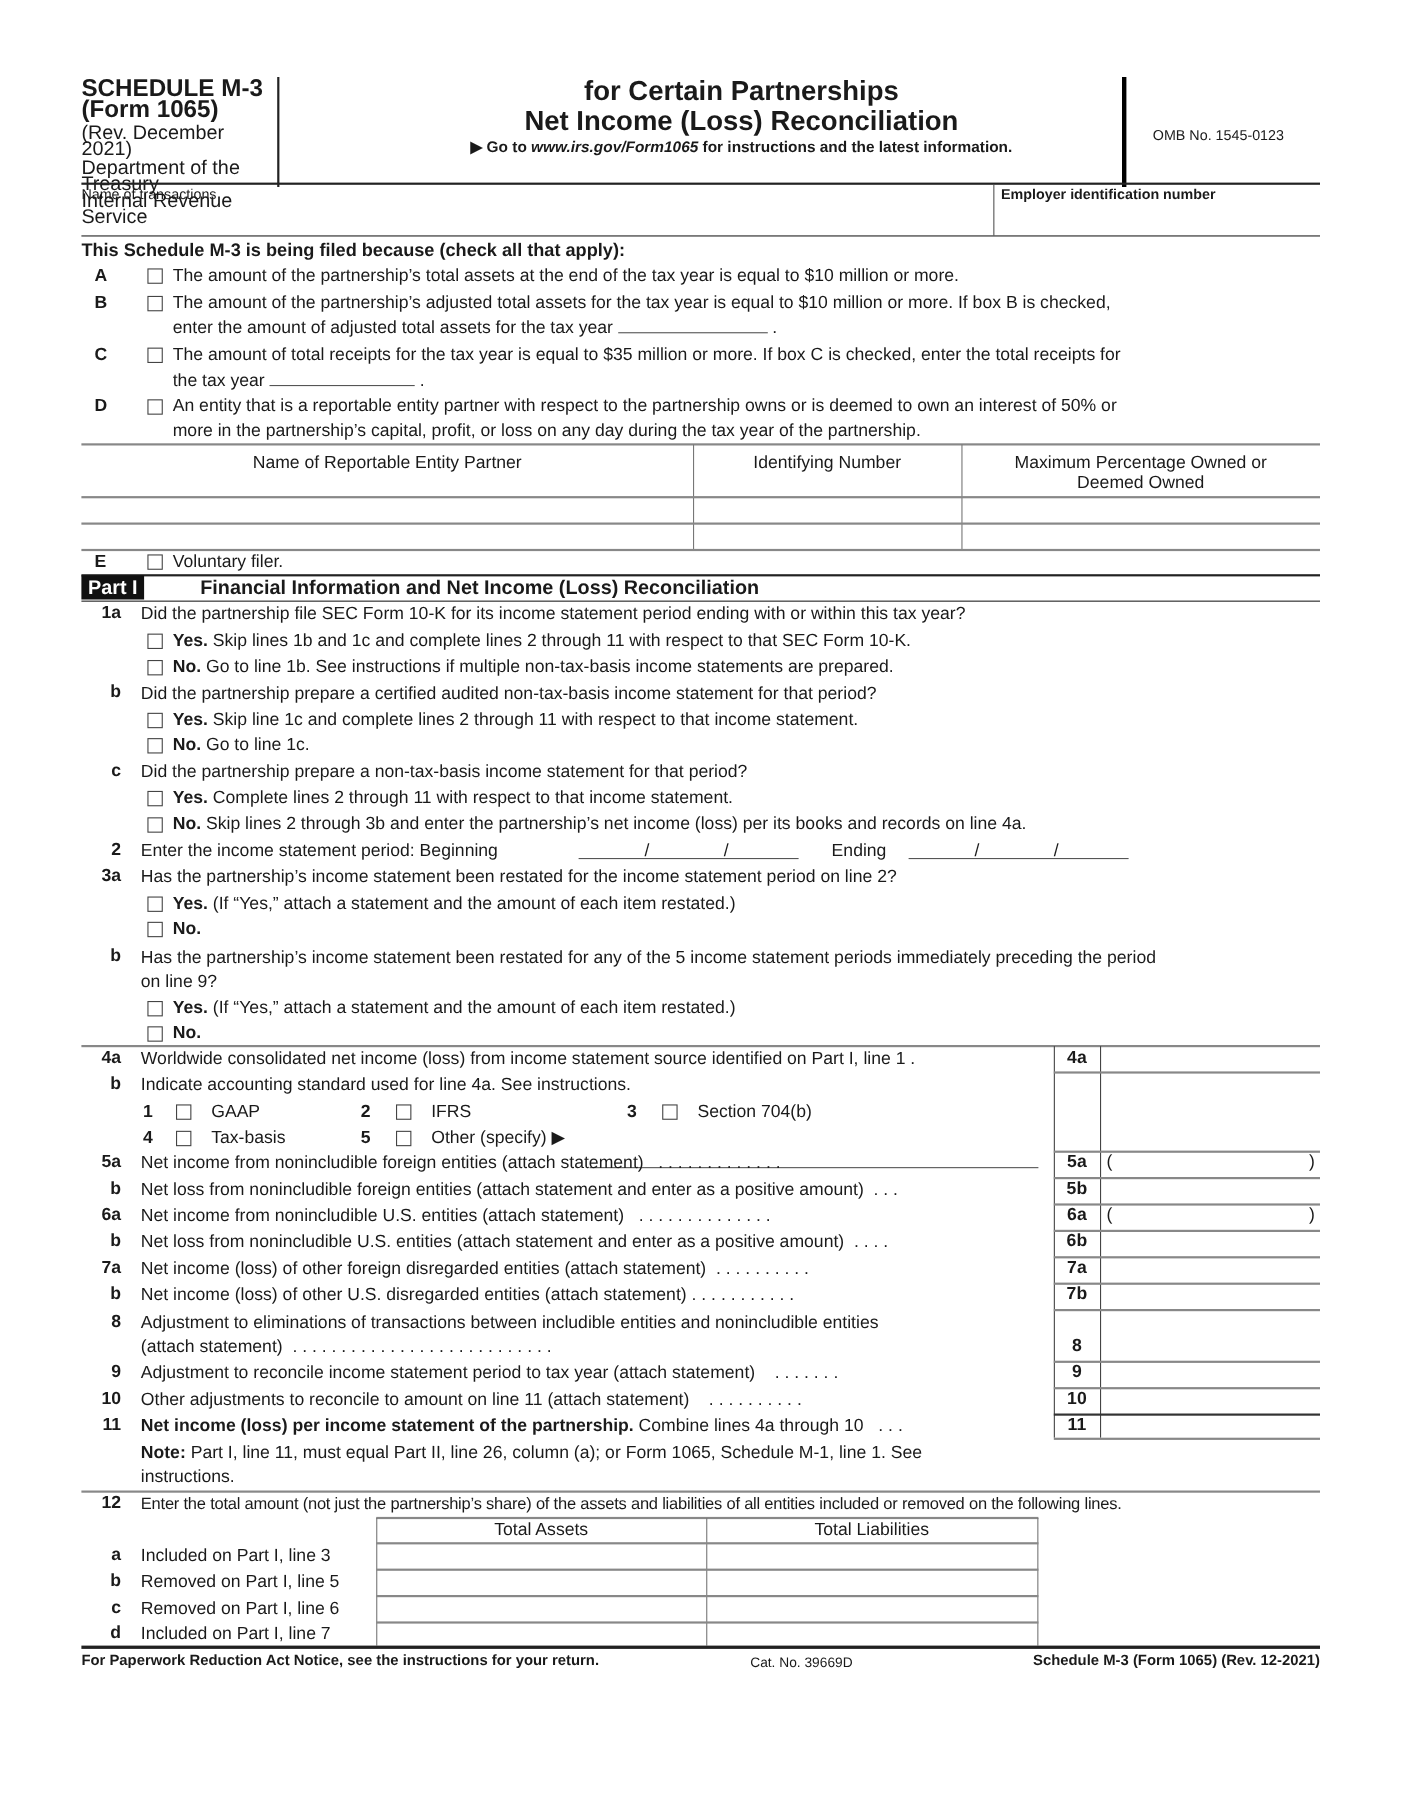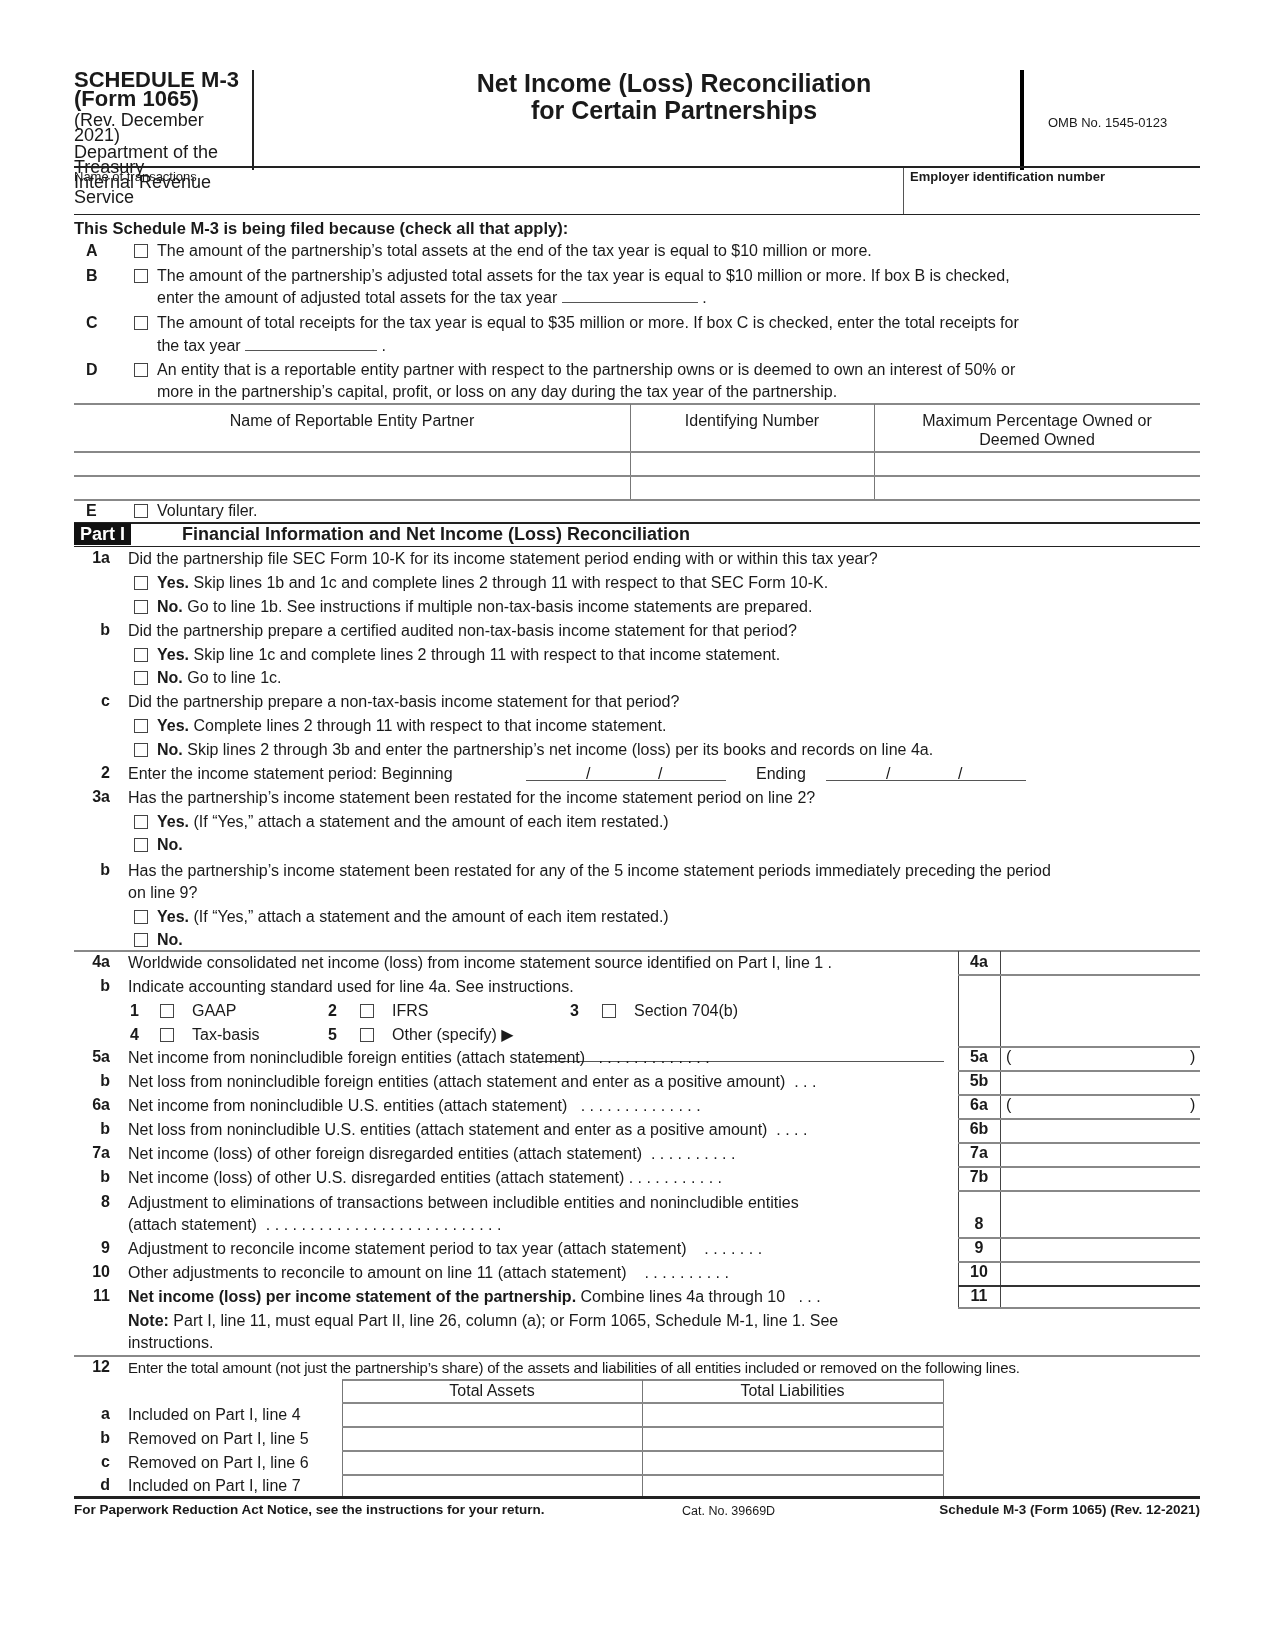--- a/index.html
+++ b/index.html
@@ -37,22 +37,23 @@
 <div class="page">
 
   <div class="hdr-left">
     <div class="t1">SCHEDULE M-3</div>
     <div class="t1">(Form 1065)</div>
     <div class="t2" style="margin-top:5px">(Rev. December 2021)</div>
     <div class="t2" style="margin-top:2px">Department of the Treasury</div>
     <div class="t2">Internal Revenue Service</div>
   </div>
   <div class="hdr-center">
+    <div class="title">for Certain Partnerships</div>
     <div class="title">Net Income (Loss) Reconciliation</div>
-    <div class="title">for Certain Partnerships</div>
+    <div class="sub"><span>▶ Go to </span><i>www.irs.gov/Form1065</i><span> for instructions and the latest information.</span></div>
   </div>
   <div class="hdr-right">
     <div class="omb">OMB No. 1545-0123</div>
   </div>
   <div class="rule-thick" style="top:96px"></div>
 
   <div class="abs lbl-sm" style="left:0;top:99px">Name of transactions</div>
   <input class="field" style="left: 0px; top: 118px; width: 820px; height: 24px;" value="">
   <div class="vline" style="left:829px;top:98px;height:46px;background:#555"></div>
   <div class="abs lbl-sm b" style="left:836px;top:99px">Employer identification number</div>
@@ -255,21 +256,21 @@
 
   <div class="rule-thin" style="left:268px;top:1309px;width:602px;height:2px;background:#888"></div>
   <div class="vline" style="left:268px;top:1310px;height:116px"></div>
   <div class="vline" style="left:568px;top:1310px;height:116px"></div>
   <div class="vline" style="left:869px;top:1310px;height:116px"></div>
   <div class="th" style="left:268px;top:1311px;width:300px">Total Assets</div>
   <div class="th" style="left:568px;top:1311px;width:301px">Total Liabilities</div>
   <div class="rule-thin" style="left:268px;top:1332px;width:602px;height:2px;background:#888"></div>
 
   <div class="lnum" style="left:-4px;top:1335px">a</div>
-  <div class="txt" style="left:54px;top:1335px">Included on Part I, line 4</div>
+  <div class="txt" style="left:54px;top:1335px">Included on Part I, line 3</div>
   <input class="field" style="left: 272px; top: 1335px; width: 292px; height: 20px;" value="">
   <input class="field" style="left: 572px; top: 1335px; width: 292px; height: 20px;" value="">
   <div class="rule-thin" style="left:268px;top:1356px;width:602px;height:2px;background:#888"></div>
 
   <div class="lnum" style="left:-4px;top:1359px">b</div>
   <div class="txt" style="left:54px;top:1359px">Removed on Part I, line 5</div>
   <input class="field" style="left: 272px; top: 1359px; width: 292px; height: 20px;" value="">
   <input class="field" style="left: 572px; top: 1359px; width: 292px; height: 20px;" value="">
   <div class="rule-thin" style="left:268px;top:1380px;width:602px;height:2px;background:#888"></div>
 

